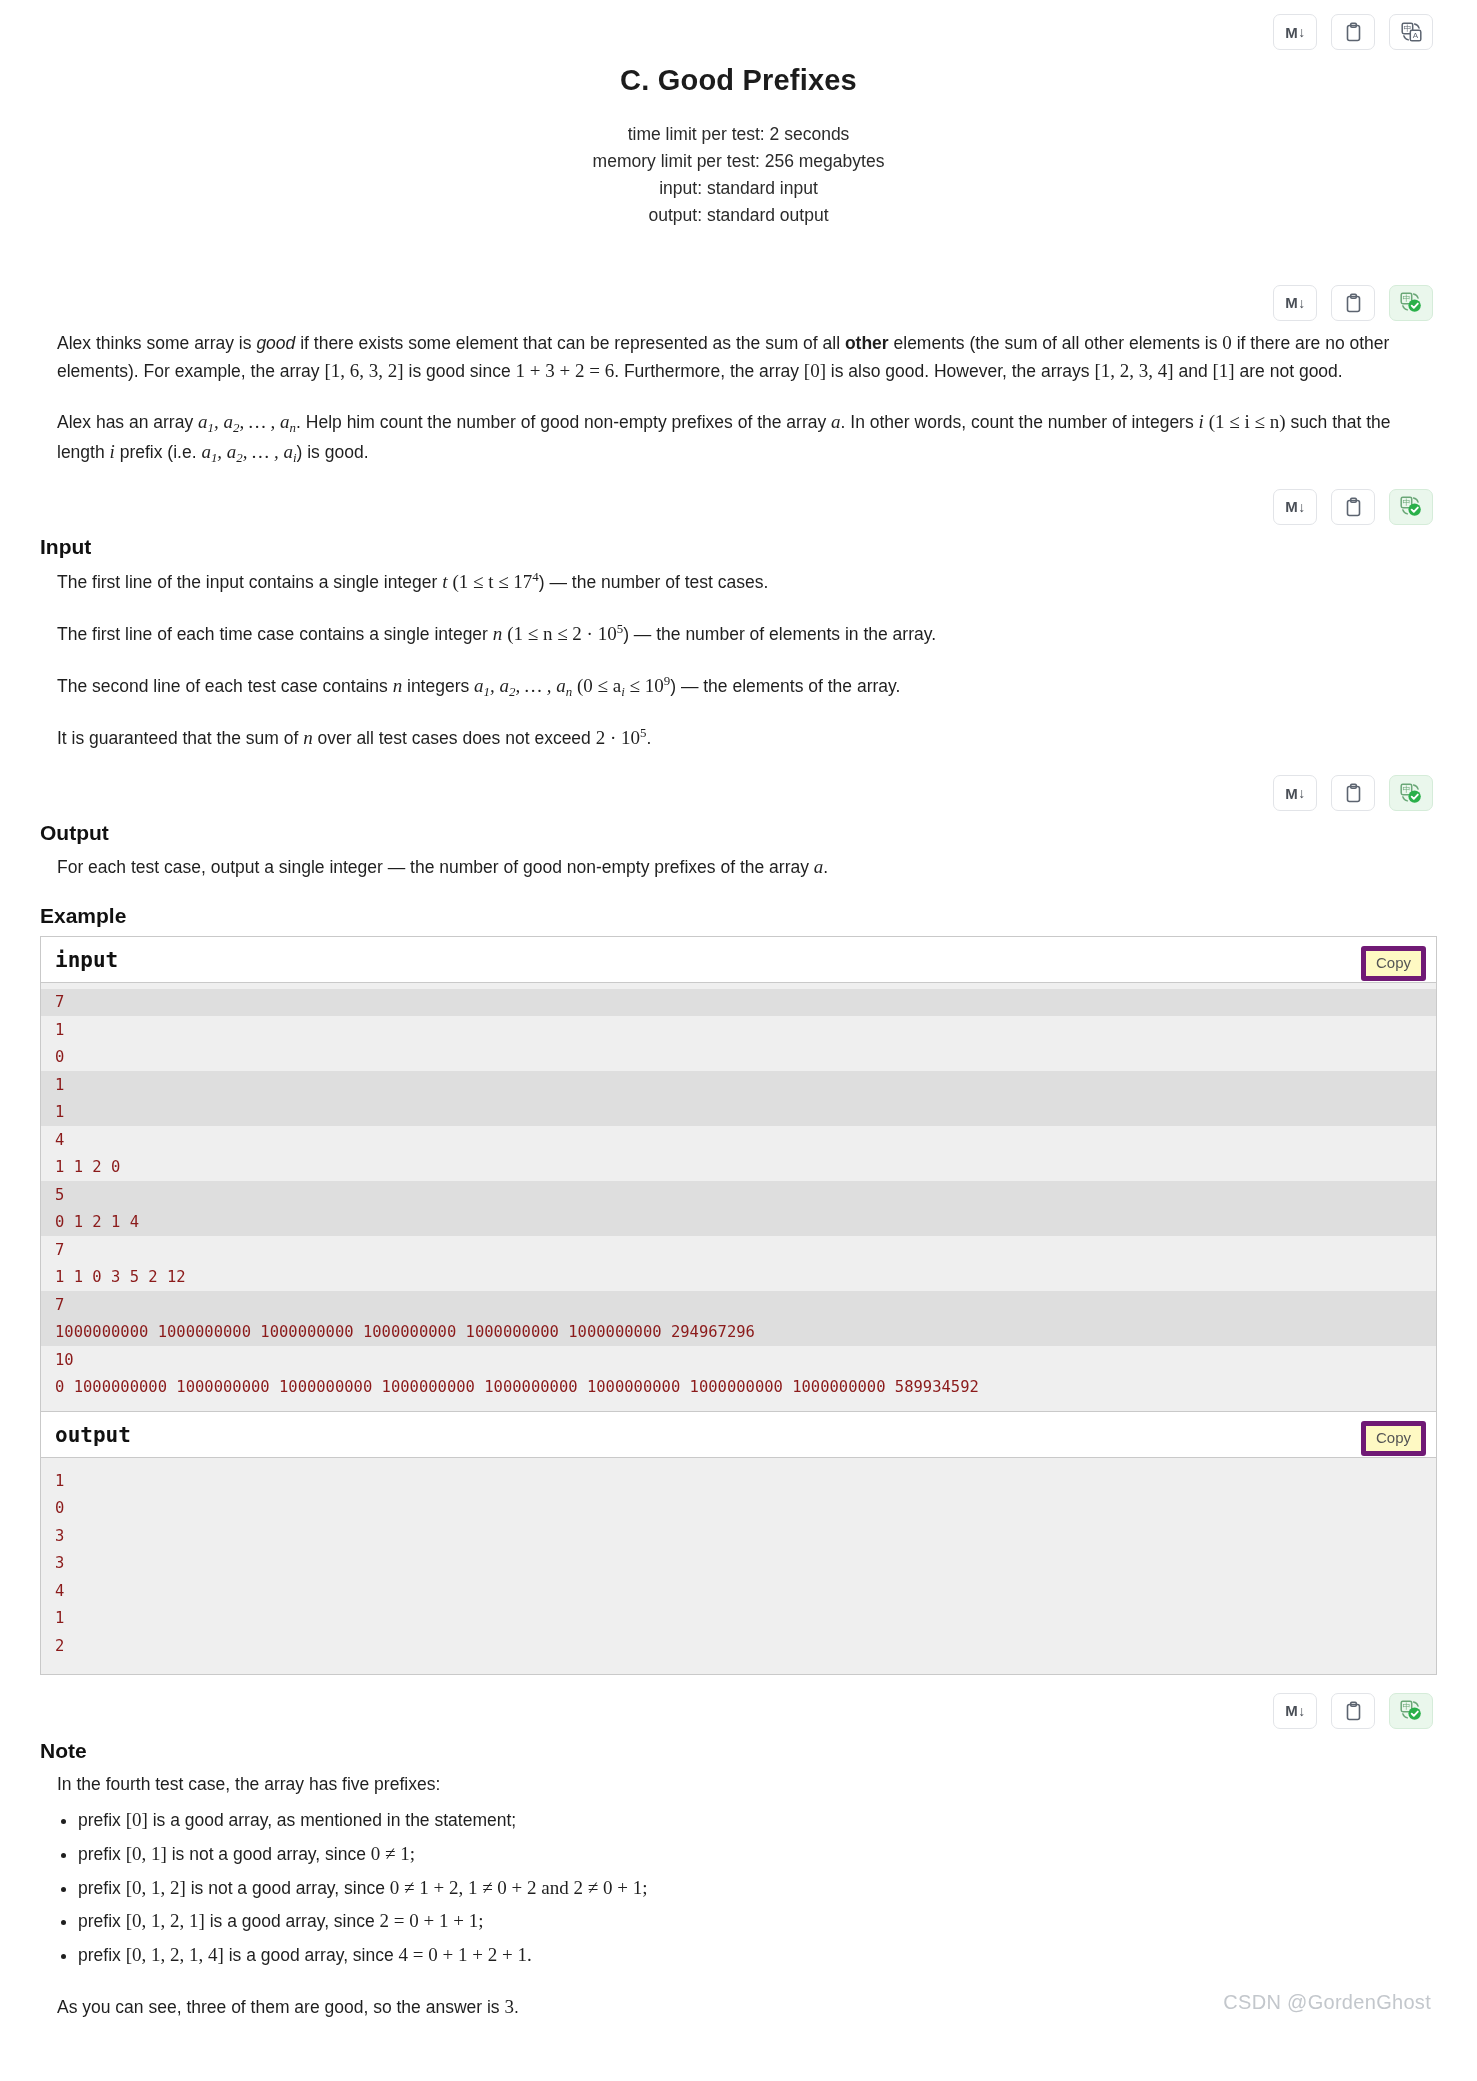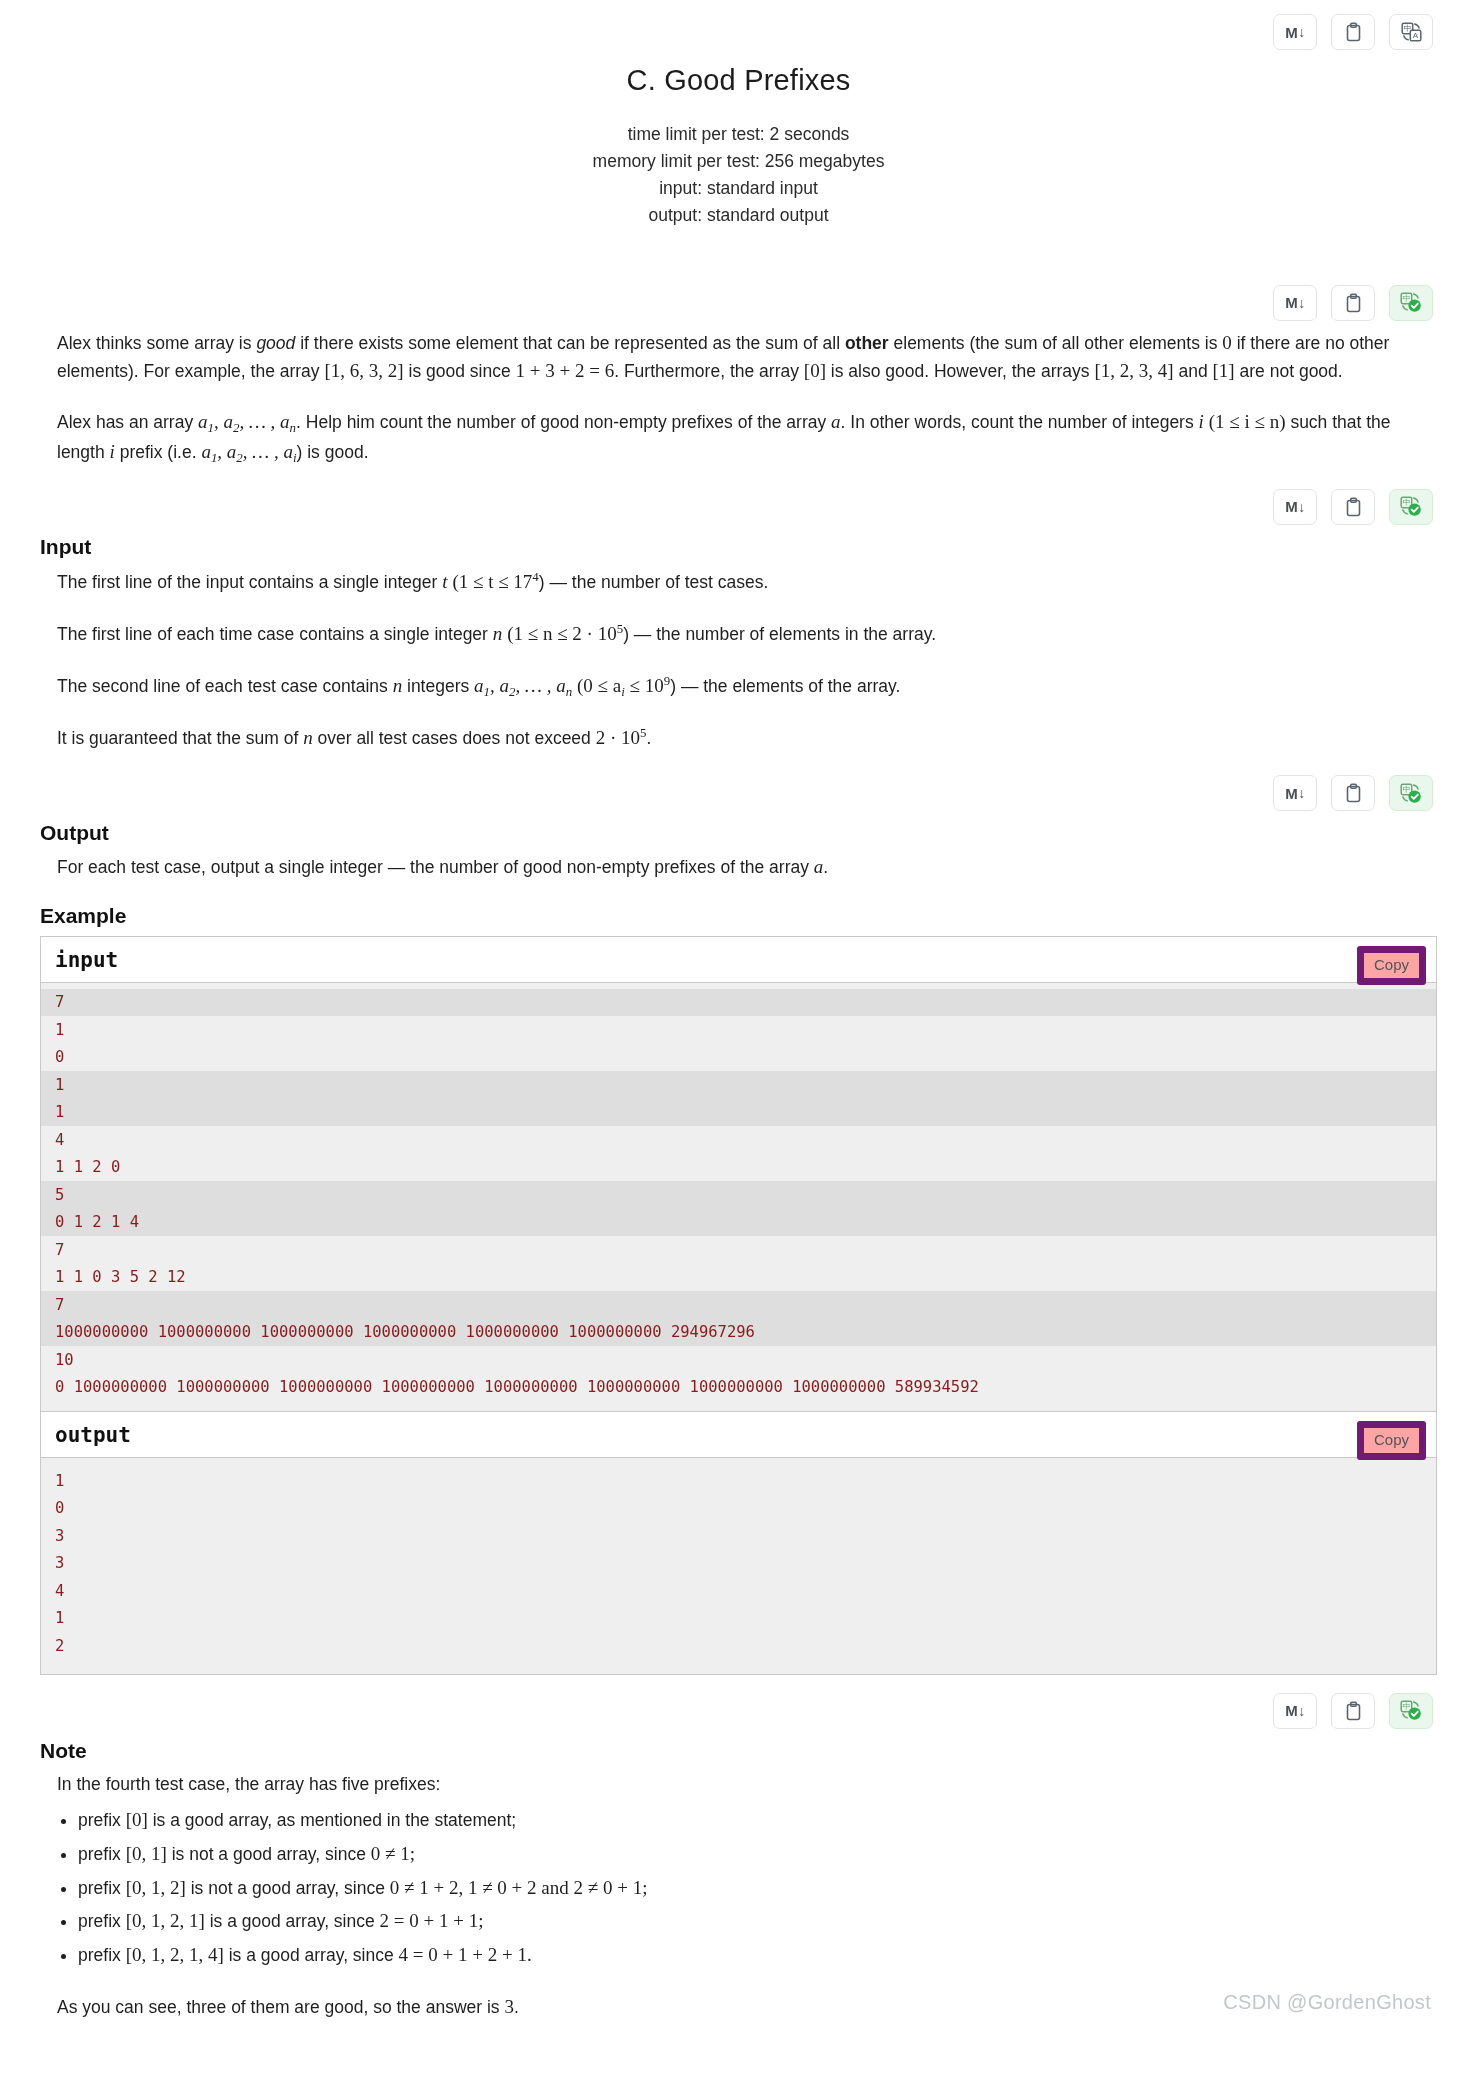--- a/index.html
+++ b/index.html
@@ -44,21 +44,21 @@
     letter-spacing: -0.5px;
     display: flex; align-items: center;
   }
   .md-glyph .arr { font-size: 14px; margin-left: 1px; }
   svg { display: block; }
 
   
   .prob-title {
     text-align: center;
     font-size: 29px;
-    font-weight: 400;
+    font-weight: 700;
     color: #1c1c1c;
     margin: 14px 0 24px 0;
     letter-spacing: 0.2px;
   }
   .prob-meta {
     text-align: center;
     font-size: 17.5px;
     line-height: 1.55;
     color: #2b2b2b;
     margin-bottom: 55px;
@@ -116,22 +116,22 @@
   .sample-hdr .ttl {
     font-family: "DejaVu Sans Mono", "Liberation Mono", monospace;
     font-size: 21px;
     font-weight: bold;
     color: #111;
     letter-spacing: 0px;
   }
   .copy-btn {
     position: absolute;
     right: 10px; top: 9px;
-    border: 7px solid #701a75;
-    background: #fca5a5;
+    border: 5px solid #701a75;
+    background: #fef9c3;
     border-radius: 3px;
     font-family: "Liberation Sans", sans-serif;
     font-size: 15px;
     color: #555;
     padding: 3px 10px 4px 10px;
     cursor: pointer;
     line-height: 1.2;
   }
   .code-area {
     font-family: "DejaVu Sans Mono", "Liberation Mono", monospace;

